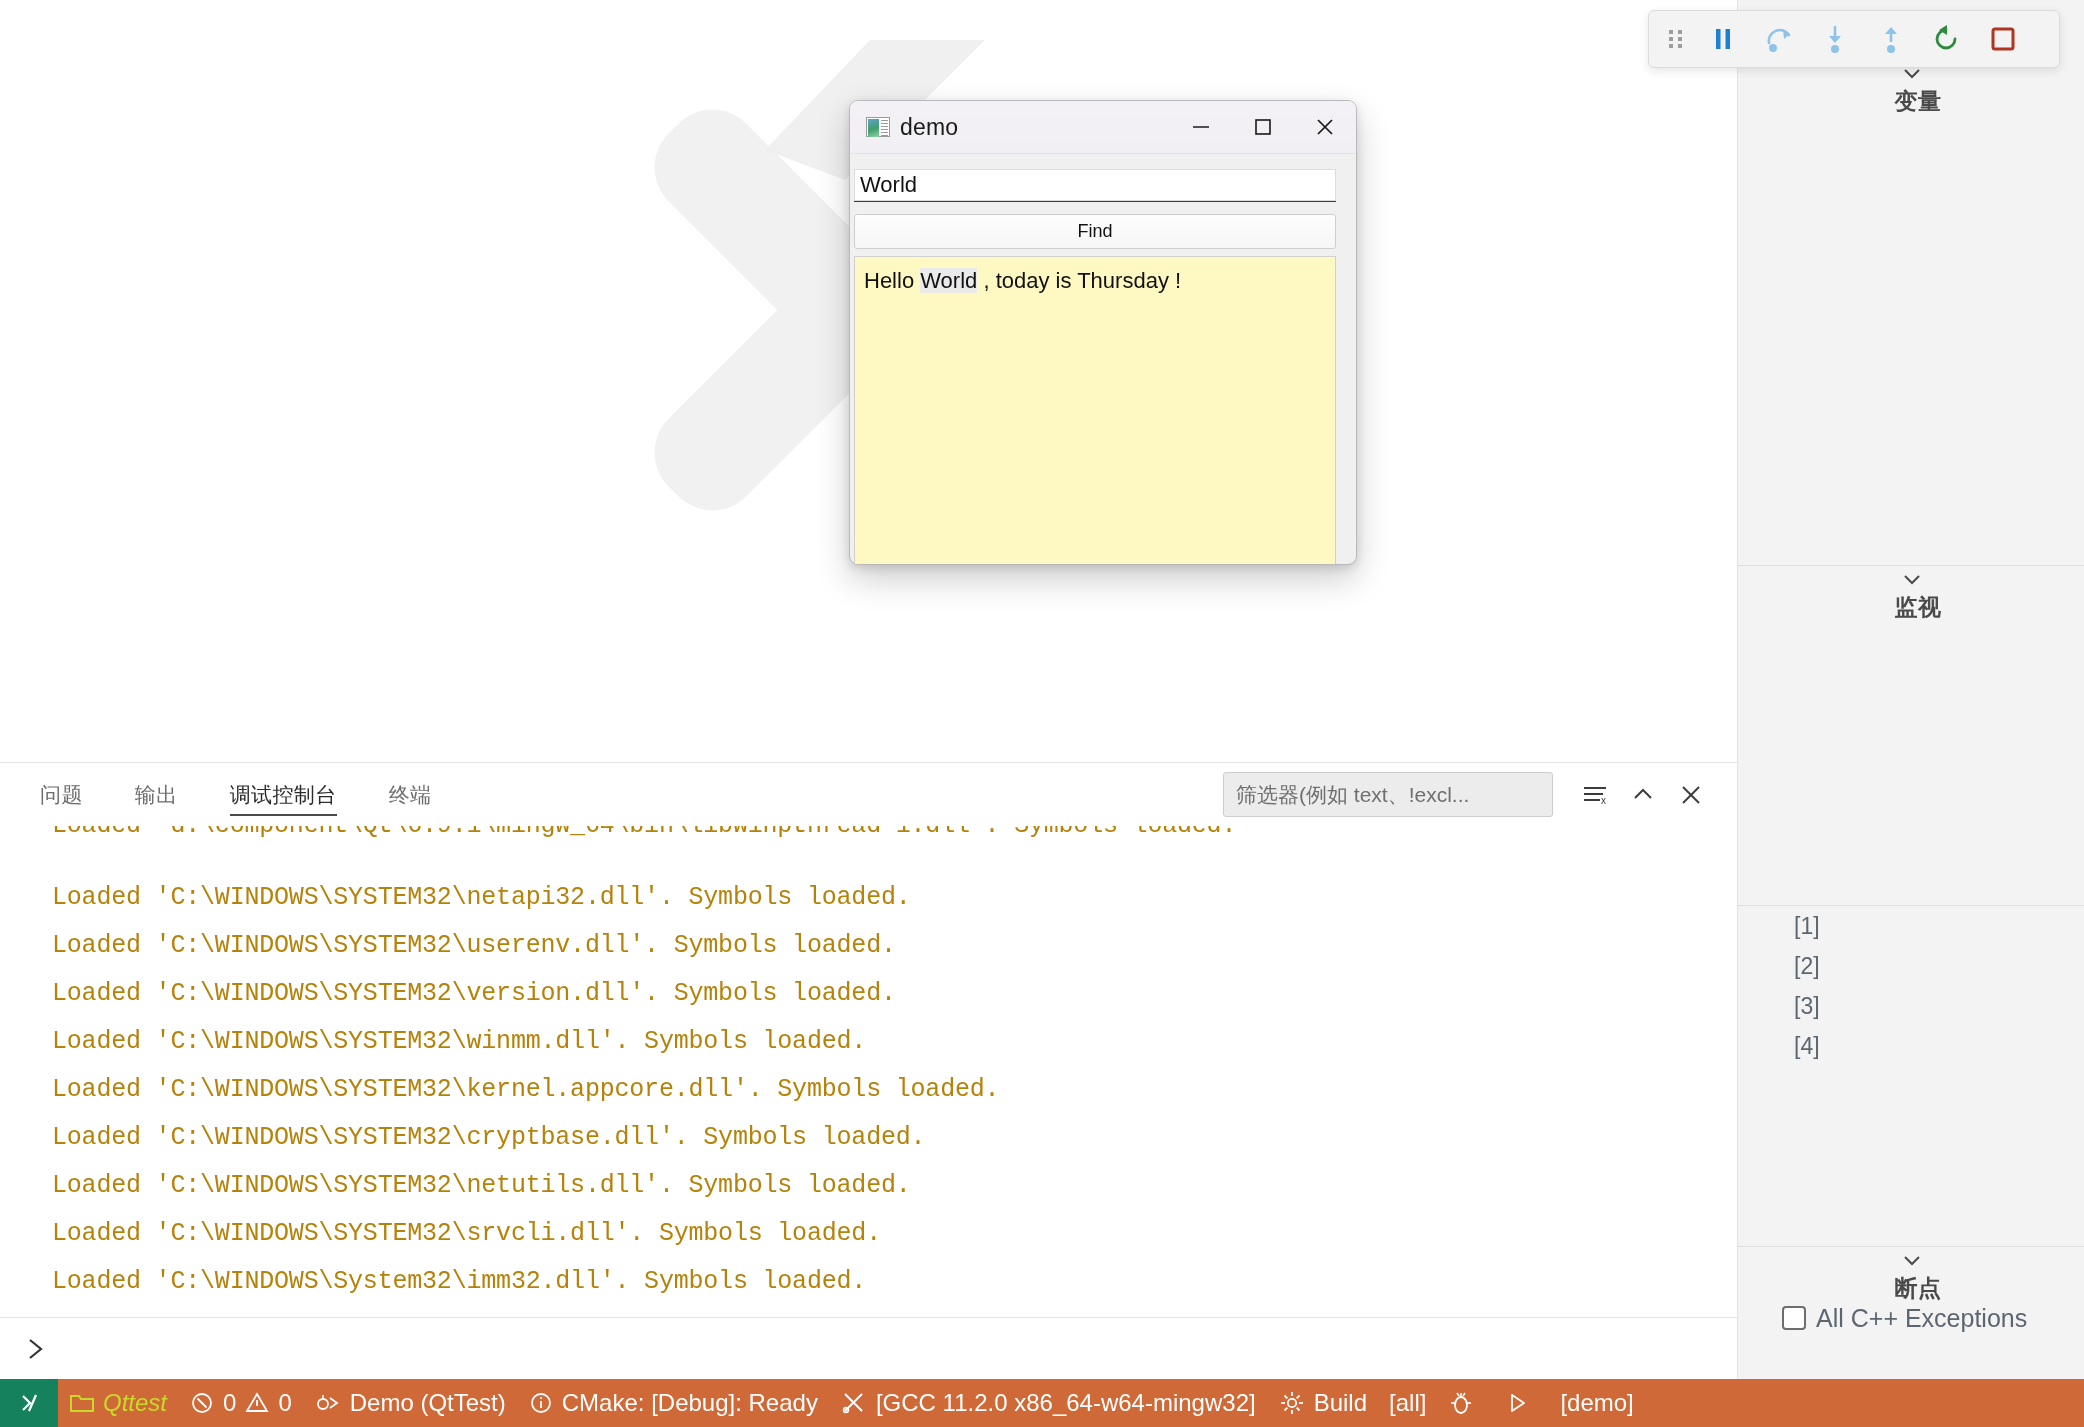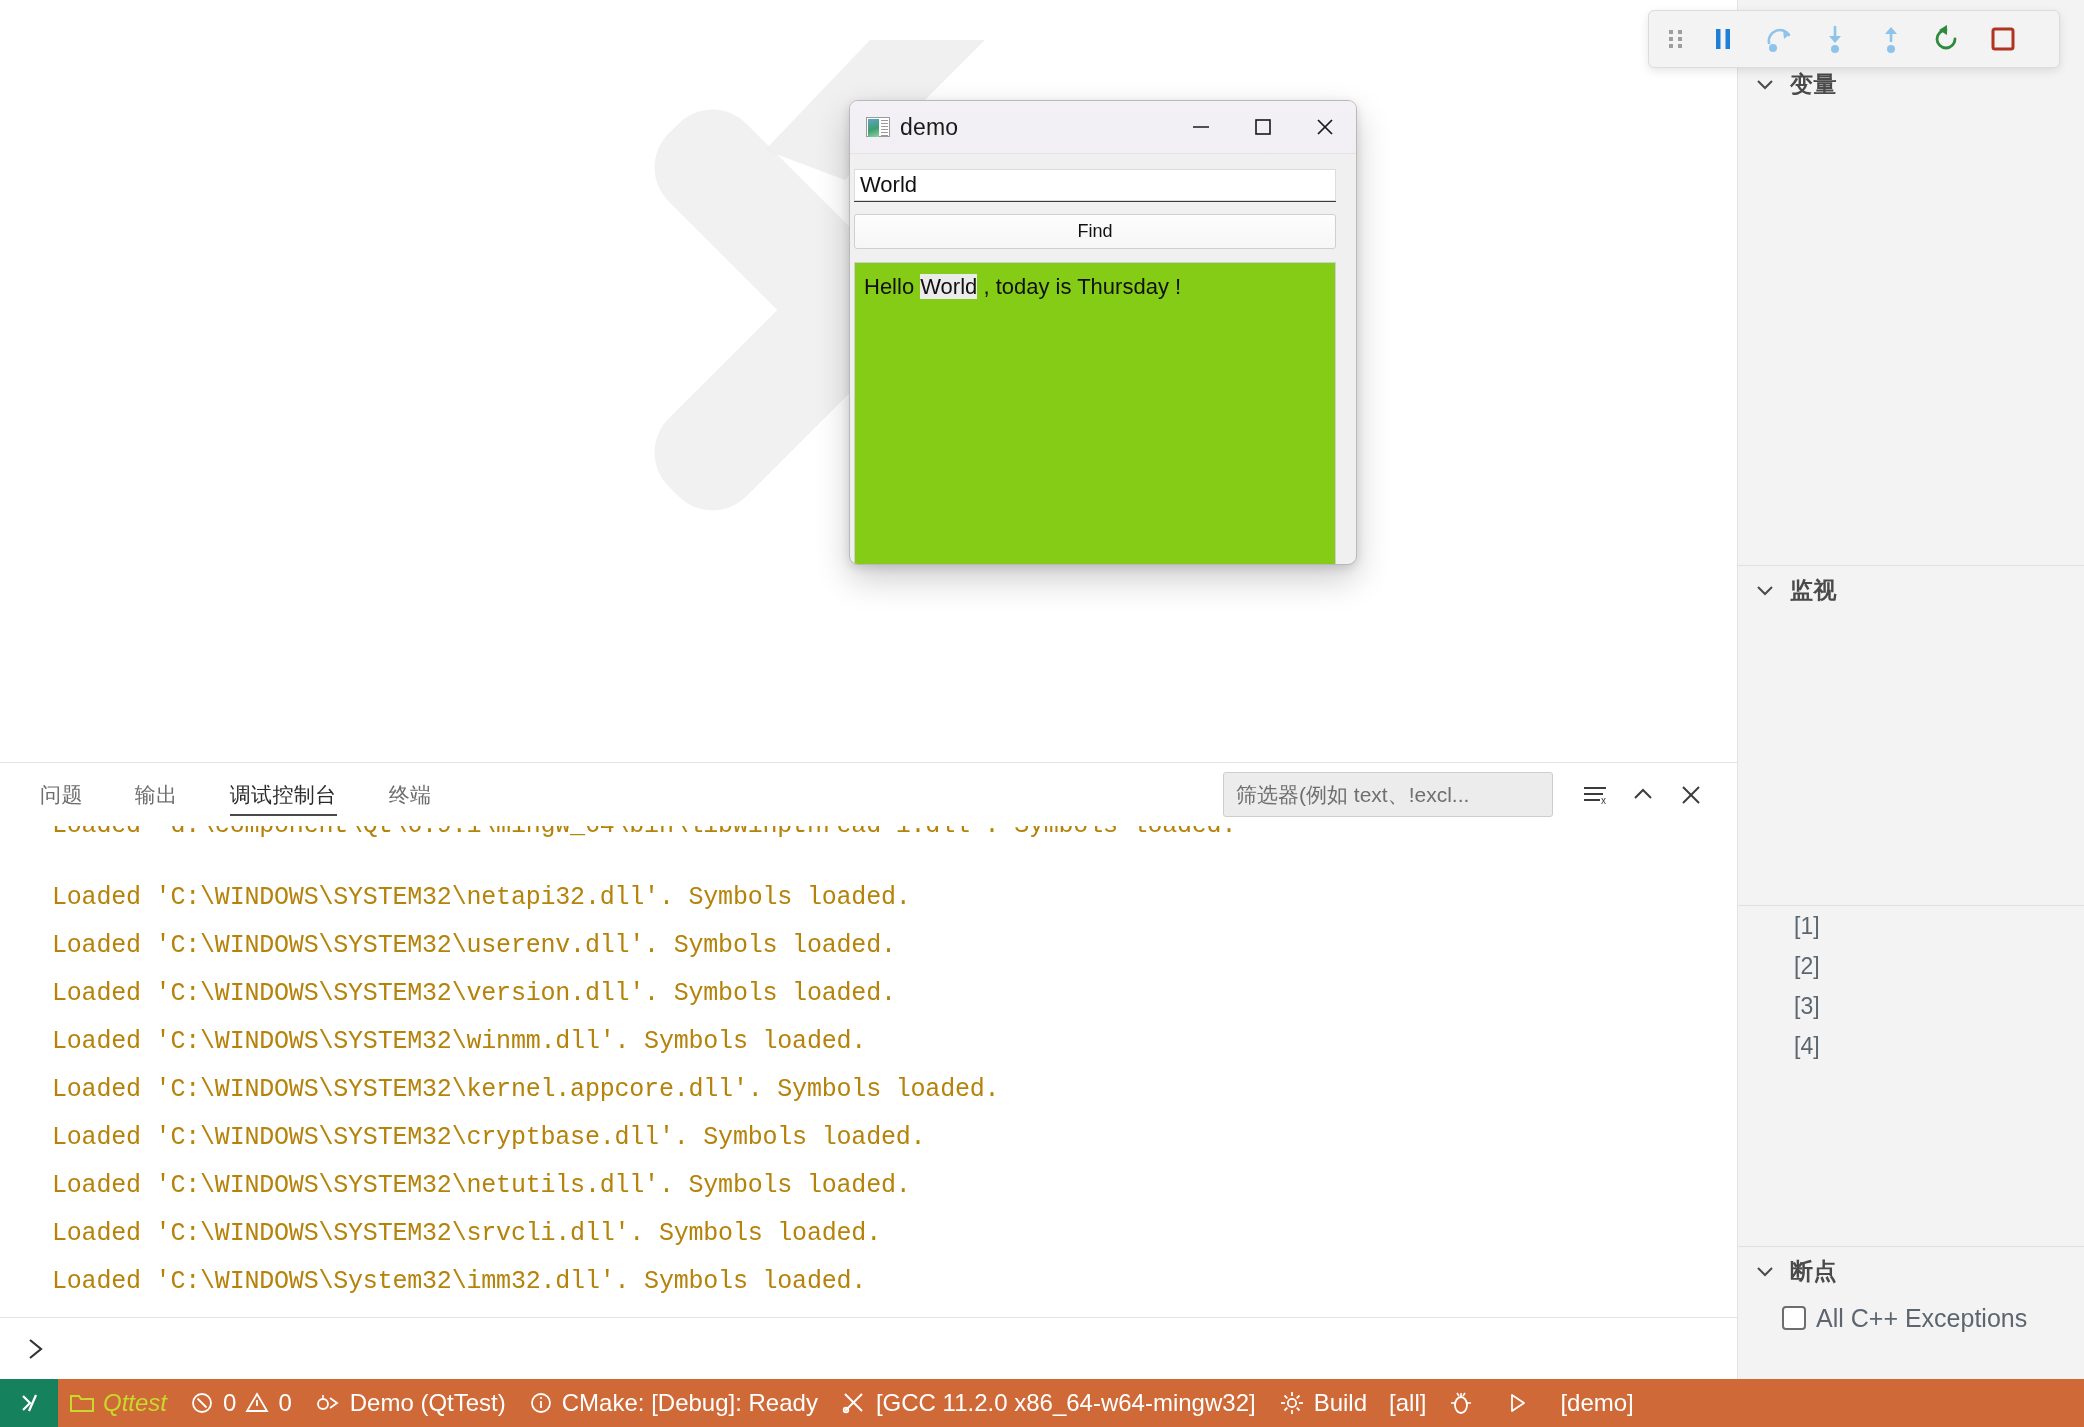--- a/index.html
+++ b/index.html
@@ -90,23 +90,23 @@
   .qt-btn {
     margin-top: 12px;
     width: 100%; height: 35px;
     background: linear-gradient(to bottom, #fdfdfd, #f6f6f6);
     border: 1px solid #cfcfcf;
     border-radius: 3px;
     display: flex; align-items: center; justify-content: center;
     font-size: 18px; color: #111;
   }
   .qt-output {
-    margin-top: 13px;
+    margin-top: 7px;
     width: 100%; height: 320px;
-    background: #84cc16;
+    background: #fef9c3;
     border: 1px solid #cfcfcf;
     padding: 9px 9px;
     font-size: 22px; color: #111;
     line-height: 1.35;
   }
   .hl { background: #ebebeb; }
 
   
   .panel {
     position: absolute; left: 0; top: 762px;
@@ -189,20 +189,21 @@
     background: #f3f3f3;
     border-left: 1px solid #e2e2e2;
     overflow: hidden;
   }
   .sb-section { border-top: 1px solid #e0e0e0; }
   .sb-section:first-child { border-top: none; }
   .sb-header {
     height: 48px;
     display: flex; align-items: center;
     padding-left: 14px;
+    flex-direction: column;
   }
   .sb-chevron { color: #4a4a4a; margin-right: 12px; display: flex; }
   .sb-title {
     font-size: 23px; font-weight: bold; color: #4a4a4a;
     letter-spacing: 0.5px;
   }
   .sb-body { padding-left: 56px; }
   .sb-row {
     font-size: 23px; color: #5c6670;
     line-height: 40px;

